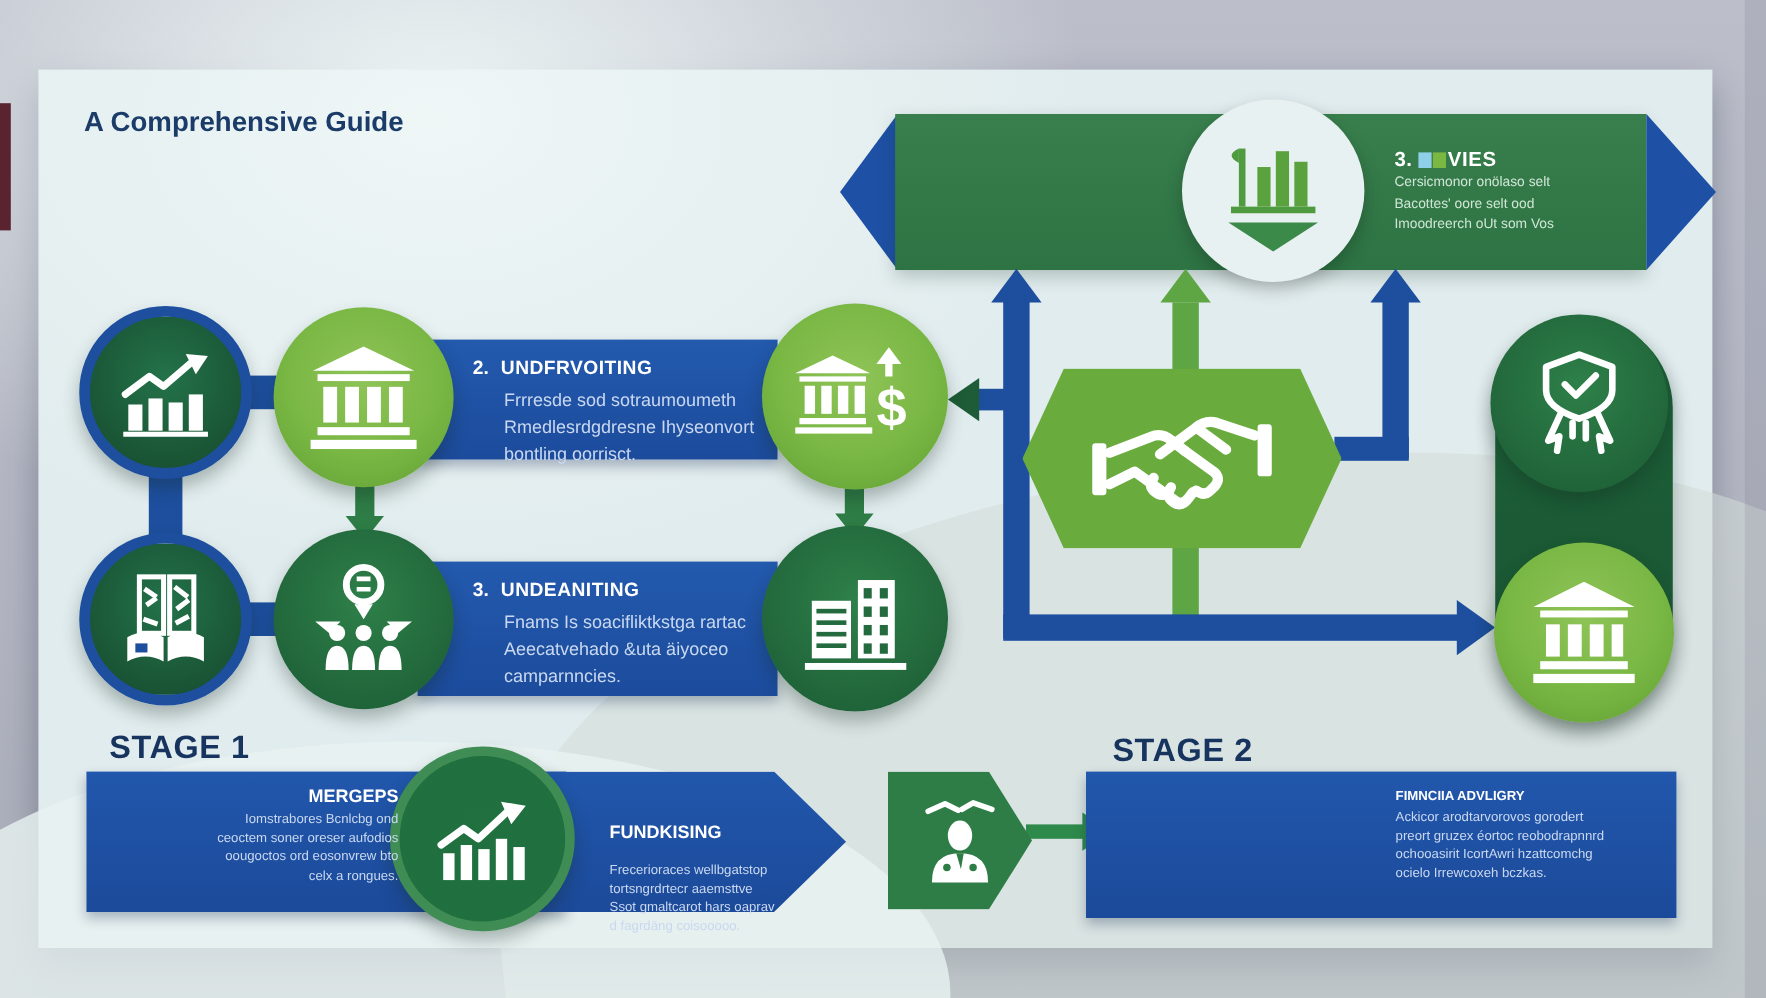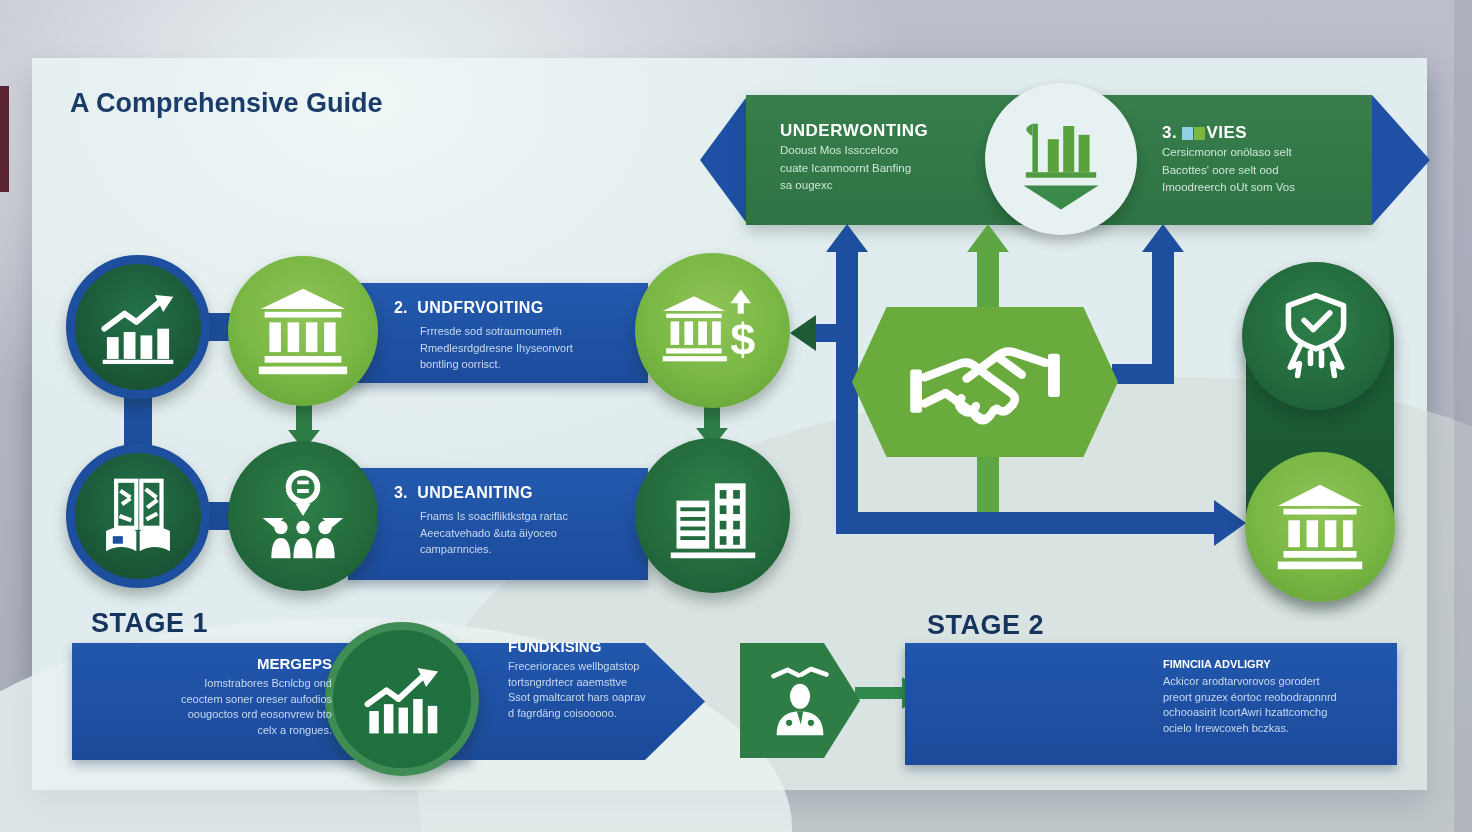--- a/index.html
+++ b/index.html
@@ -17,21 +17,21 @@
   .bg-wave{position:absolute;left:380px;top:330px;width:1250px;height:640px;border-radius:50% 45% 0 0;
     background:#d3dcd9;opacity:.55;transform:rotate(-6deg);}
   .bg-wave2{position:absolute;left:-140px;top:560px;width:900px;height:420px;border-radius:50%;
     background:#e9f2f1;opacity:.8;}
   .red-strip{position:absolute;left:0;top:86px;width:9px;height:106px;background:#5a2330;}
   .right-shade{position:absolute;right:0;top:0;width:18px;height:832px;background:rgba(70,75,95,.12);}
 
   
   .title{position:absolute;left:70px;top:84px;color:#1b3c69;}
   .title .t1{font-size:44px;font-weight:bold;line-height:1.12;letter-spacing:-.5px;}
-  .title .t2{font-size:27px;font-weight:bold;margin-top:4px;}
+  .title .t2{font-size:23px;font-weight:bold;margin-top:4px;}
 
   
   .ribbon{position:absolute;left:700px;top:95px;width:732px;height:130px;}
   .ribbon .tri-l{position:absolute;left:0;top:0;width:0;height:0;
     border-top:65px solid transparent;border-bottom:65px solid transparent;border-right:48px solid #1e50a5;}
   .ribbon .mid{position:absolute;left:46px;top:0;width:626px;height:130px;
     background:linear-gradient(180deg,#397f4d,#2d7343);box-shadow:0 6px 14px rgba(20,50,30,.25);}
   .ribbon .tri-r{position:absolute;left:672px;top:0;width:0;height:0;
     border-top:65px solid transparent;border-bottom:65px solid transparent;border-left:58px solid #1e50a5;}
   .rb-text{position:absolute;color:#fff;}
@@ -52,21 +52,21 @@
   .bar{position:absolute;background:#1d4f9e;}
   .gbar{position:absolute;background:#2e7d46;}
   .tri{position:absolute;width:0;height:0;}
 
   
   .pbanner{position:absolute;left:348px;width:300px;background:linear-gradient(180deg,#235aae,#1c4b9c);
     box-shadow:0 5px 10px rgba(10,30,70,.3);color:#fff;z-index:1;}
   .pbanner .row{display:flex;gap:10px;padding:16px 0 0 46px;}
   .pbanner .num{font-size:16px;font-weight:bold;}
   .pbanner .h{font-size:16px;font-weight:bold;letter-spacing:.4px;}
-  .pbanner .body{padding:6px 14px 0 72px;font-size:11px;color:#c9d8f0;line-height:1.5;}
+  .pbanner .body{padding:6px 14px 0 72px;font-size:15px;color:#c9d8f0;line-height:1.5;}
 
   
   .hex{position:absolute;left:852px;top:307px;width:266px;height:150px;background:#6aab3e;
     clip-path:polygon(13% 0,87% 0,100% 50%,87% 100%,13% 100%,0 50%);
     display:flex;align-items:center;justify-content:center;z-index:2;}
 
   
   .capsule{position:absolute;left:1246px;top:266px;width:148px;height:334px;border-radius:80px;
     background:linear-gradient(180deg,#1c6038,#1a5531);box-shadow:0 8px 16px rgba(20,40,30,.3);}
 
@@ -92,26 +92,20 @@
 
   <div class="title">
     <div class="t2">A Comprehensive Guide</div>
   </div>
 
   <div class="ribbon">
     <div class="tri-l"></div>
     <div class="mid"></div>
     <div class="tri-r"></div>
 
-    <div class="rb-text" style="left:80px;top:26px;width:200px;">
-      <div class="h">UNDERWONTING</div>
-      <div class="l">Dooust Mos Issccelcoo</div>
-      <div class="l">cuate Icanmoornt Banfing</div>
-      <div class="l">sa ougexc</div>
-    </div>
 
     <div class="badge-circle">
       <svg width="110" height="110" viewBox="0 0 100 100">
         <rect x="24" y="18" width="5" height="44" fill="#4f9b3f"></rect>
         <path d="M24 18 q-11 5 0 11 z" fill="#4f9b3f"></path>
         <rect x="38" y="32" width="10" height="30" fill="#5aa23e"></rect>
         <rect x="52" y="20" width="10" height="42" fill="#5aa23e"></rect>
         <rect x="66" y="28" width="10" height="34" fill="#5aa23e"></rect>
         <rect x="18" y="62" width="64" height="5" fill="#4f9b3f"></rect>
         <polygon points="16,74 84,74 50,96" fill="#3c8a4a"></polygon>
@@ -332,23 +326,23 @@
       </g>
       <polygon points="68,14 92,18 78,36" fill="#fff"></polygon>
       <rect x="12" y="64" width="11" height="26" fill="#fff"></rect>
       <rect x="29" y="56" width="11" height="34" fill="#fff"></rect>
       <rect x="46" y="60" width="11" height="30" fill="#fff"></rect>
       <rect x="63" y="50" width="11" height="40" fill="#fff"></rect>
       <rect x="80" y="58" width="11" height="32" fill="#fff"></rect>
     </svg>
   </div>
 
-  <div class="txtcol" style="left:508px;top:638px;width:185px;">
+  <div class="txtcol" style="left:508px;top:685px;width:185px;">
     <div class="h" style="font-size:15px;font-weight:bold;color:#fff;">FUNDKISING</div>
-    <div style="font-size:11px;color:#c9d8f0;line-height:1.42;margin-top:4px;">
+    <div style="font-size:11px;color:#c9d8f0;line-height:1.42;margin-top:16px;">
       <div>Frecerioraces wellbgatstop</div>
       <div>tortsngrdrtecr aaemsttve</div>
       <div>Ssot gmaltcarot hars oaprav</div>
       <div>d fagrdäng coisooooo.</div>
     </div>
   </div>
 
   <div class="penta">
     <svg width="78" height="86" viewBox="0 0 100 100">
       <g stroke="#fff" stroke-width="6" fill="none" stroke-linecap="round" stroke-linejoin="round">

